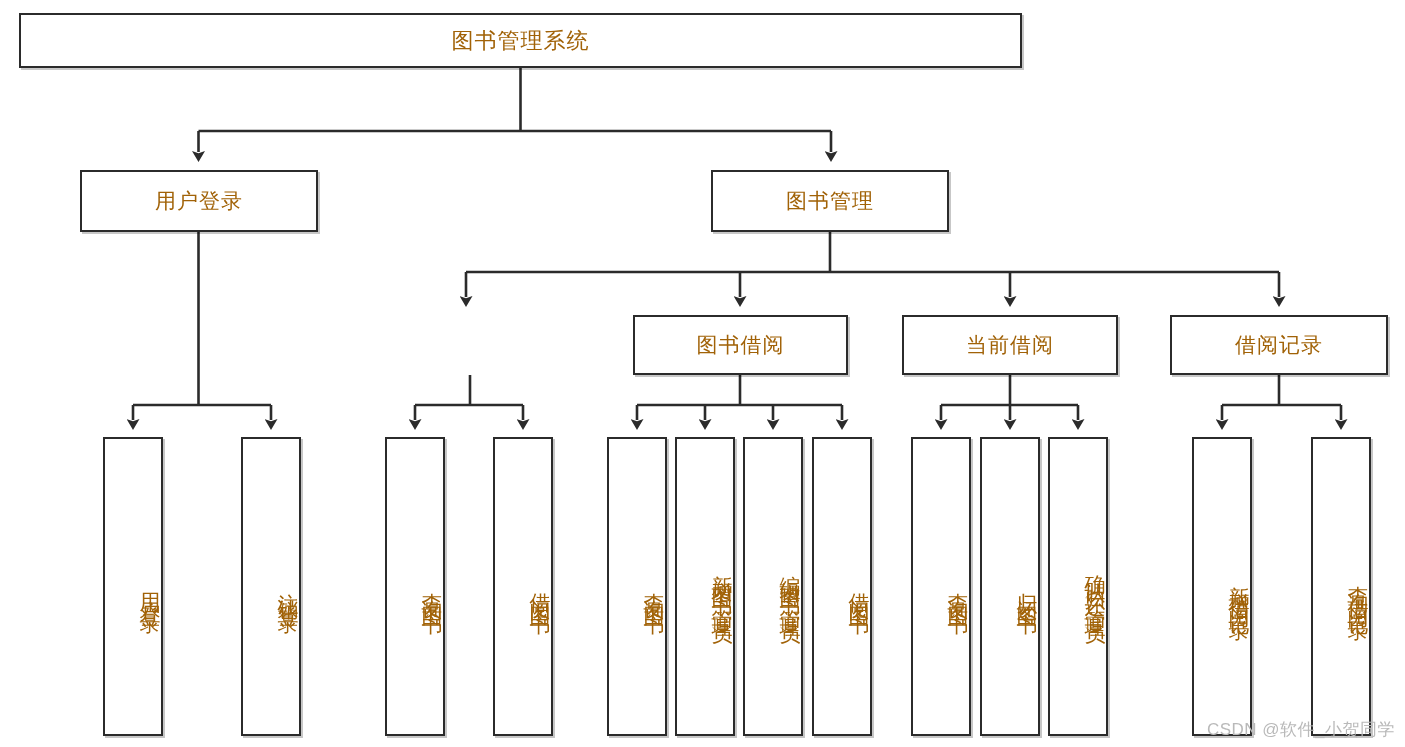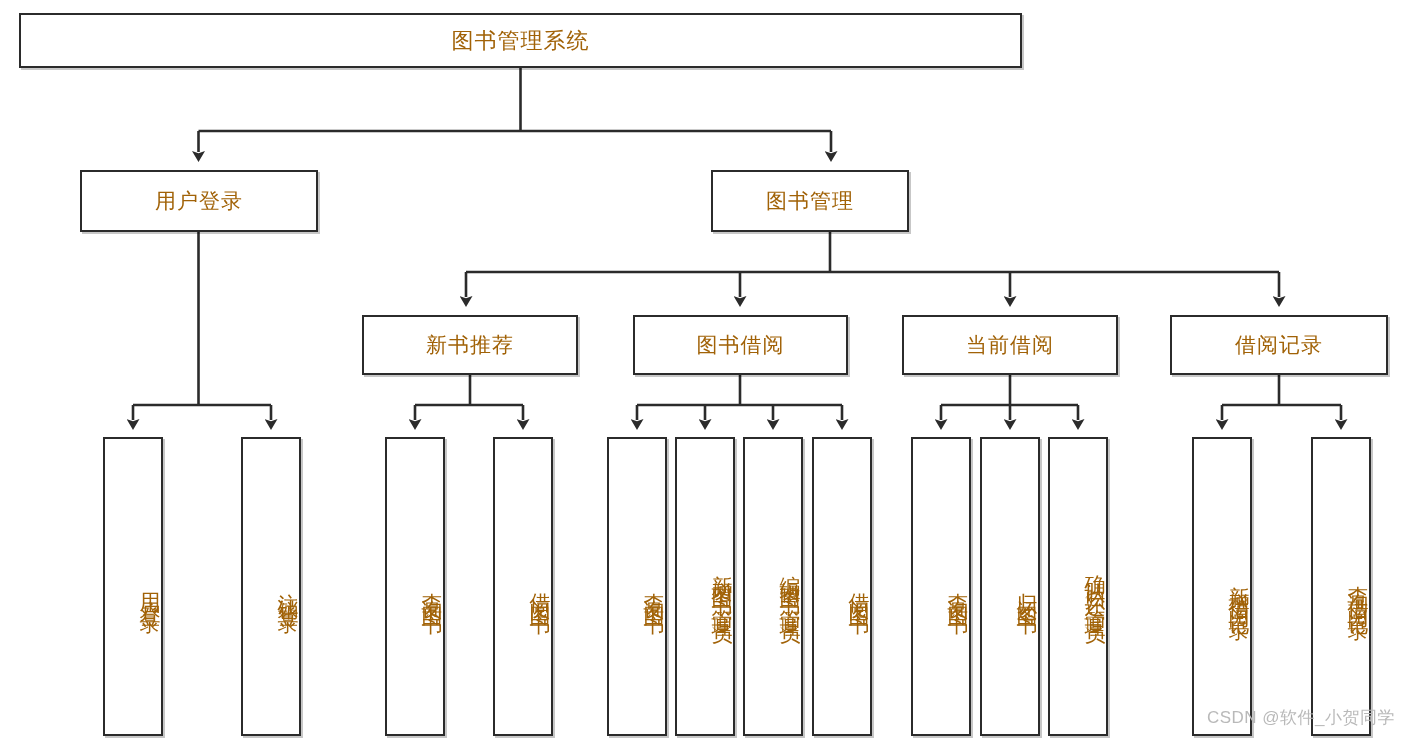--- a/index.html
+++ b/index.html
@@ -27,21 +27,21 @@
     font-size:21px;
     letter-spacing:7px;
     padding-top:6px;
     align-items:flex-start;
     justify-content:center;
     line-height:1;
   }
   svg.edges{position:absolute;left:0;top:0;width:1405px;height:747px;pointer-events:none;}
   .watermark{
     position:absolute;
-    right:10px;bottom:18px;
+    right:10px;bottom:6px;
     font-size:17px;
     color:#b9b9b9;
     white-space:nowrap;
     letter-spacing:0.5px;
   }
 </style>
 </head>
 <body>
 
 <div id="diagram">
@@ -92,23 +92,22 @@
       <path d="M1279,375 L1279,405"></path>
       <path d="M1222,405 L1341,405"></path>
       <path d="M1222,405 L1222,420" marker-end="url(#arrow)"></path>
       <path d="M1341,405 L1341,420" marker-end="url(#arrow)"></path>
     </g>
   </svg>
 
   <div class="node horiz root" style="left:19px;top:13px;width:1003px;height:55px;">图书管理系统</div>
 
   <div class="node horiz" style="left:80px;top:170px;width:238px;height:62px;">用户登录</div>
-  <div class="node horiz" style="left:711px;top:170px;width:198px;height:62px;">图书管理</div>
+  <div class="node horiz" style="left:711px;top:170px;width:238px;height:62px;">图书管理</div>
 
-  <div class="node horiz" style="left:362px;top:315px;width:216px;height:60px;">新书推荐</div>
   <div class="node horiz" style="left:902px;top:315px;width:216px;height:60px;">当前借阅</div>
   <div class="node horiz" style="left:633px;top:315px;width:215px;height:60px;">图书借阅</div>
   <div class="node horiz" style="left:1170px;top:315px;width:218px;height:60px;">借阅记录</div>
 
   <div class="node vert" style="left:103px;top:437px;width:60px;height:299px;">用户登录</div>
   <div class="node vert" style="left:241px;top:437px;width:60px;height:299px;">注销登录</div>
 
   <div class="node vert" style="left:385px;top:437px;width:60px;height:299px;">查询图书</div>
   <div class="node vert" style="left:493px;top:437px;width:60px;height:299px;">借阅图书</div>
 

